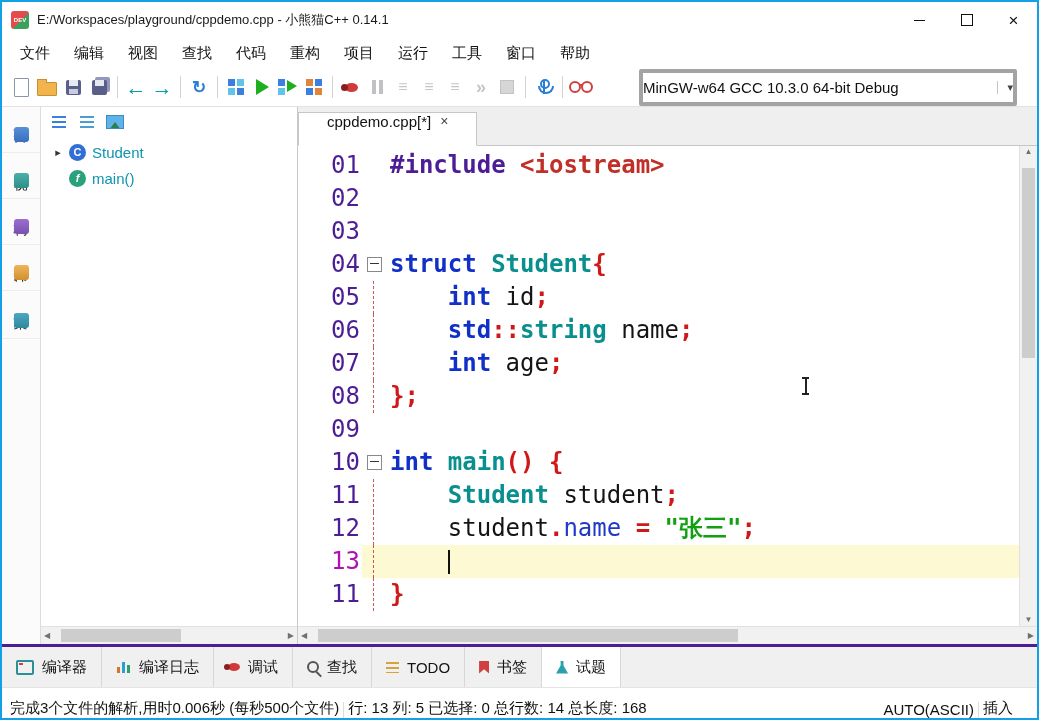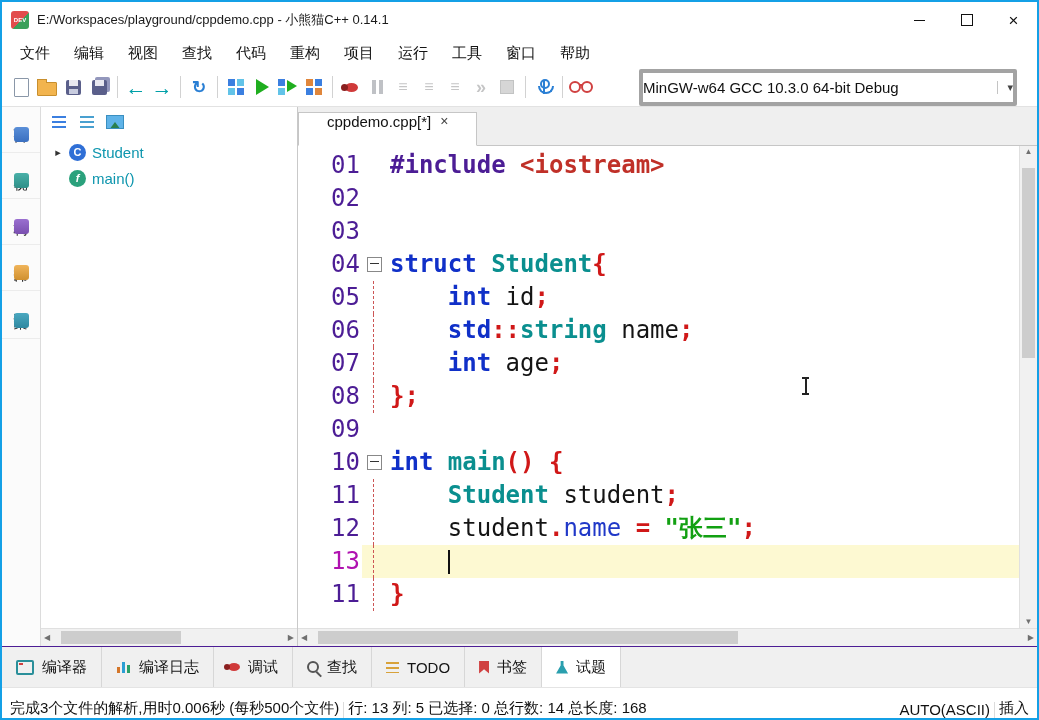--- a/index.html
+++ b/index.html
@@ -134,21 +134,21 @@
   .vscroll{width:17px;flex:none;background:#f1f1f1;border-left:1px solid #e0e0e0;position:relative;
         display:flex;flex-direction:column;align-items:center;justify-content:space-between;padding:2px 0}
   .vthumb{position:absolute;top:22px;left:2px;width:13px;height:190px;background:#cdcdcd}
   .hscrollbar{height:17px;flex:none;background:#f1f1f1;border-top:1px solid #e0e0e0;position:relative;
         display:flex;align-items:center;justify-content:space-between;padding:0 3px}
   .hthumb{position:absolute;left:20px;top:2px;width:420px;height:13px;background:#cdcdcd}
   .hthumb-left{width:120px}
   .sb-arrow{font-size:8px;color:#707070;line-height:1}
 
   
-  .bottombar{height:40px;flex:none;background:#f0f0f0;border-top:1px solid #4c1d95;display:flex;align-items:stretch}
+  .bottombar{height:40px;flex:none;background:#f0f0f0;border-top:3px solid #4c1d95;display:flex;align-items:stretch}
   .btab{display:flex;align-items:center;gap:8px;padding:0 14px;font-size:15px;border-right:1px solid #d7d7d7;color:#141414}
   .btab.active{background:#fff}
   .bic{display:inline-block;position:relative}
   .bic-compiler{width:14px;height:11px;border:2px solid #2a8f9a;border-radius:2px}
   .bic-compiler::after{content:"";position:absolute;left:1px;top:1px;width:4px;height:2px;background:#d04040}
   .bic-compile-log{width:3px;height:11px;background:#2a9fd4;margin:0 6px}
   .bic-compile-log::before{content:"";position:absolute;left:-5px;bottom:0;width:3px;height:6px;background:#d4762a}
   .bic-compile-log::after{content:"";position:absolute;left:5px;bottom:0;width:3px;height:8px;background:#2aa06a}
   .bic-debug{width:12px;height:8px;background:#d03a3a;border-radius:50%}
   .bic-debug::before{content:"";position:absolute;left:-4px;top:1px;width:6px;height:6px;background:#8a1f1f;border-radius:50%}
@@ -158,21 +158,21 @@
   .bic-todo{width:13px;height:11px;background:repeating-linear-gradient(to bottom,#d8a23a 0 2px,transparent 2px 5px)}
   .bic-bookmarks{width:10px;height:13px;background:#d04040;
         clip-path:polygon(0 0,100% 0,100% 100%,50% 68%,0 100%)}
   .bic-problem{width:12px;height:13px;background:#2a9fae;
         clip-path:polygon(38% 0,62% 0,62% 38%,100% 100%,0 100%,38% 38%)}
 
   
   .statusbar{height:30px;flex:none;display:flex;align-items:flex-end;gap:4px;padding:0 8px;font-size:15px;border-top:1px solid #e4e4e4}
   .st-sep{width:1px;height:16px;background:#dcdcdc}
   .st-spacer{flex:1}
-  .st-mode{}
+  .st-mode{margin-right:16px}
 
   
   .ibeam{position:absolute;left:801px;top:377px;width:9px;height:18px;z-index:50;
      background:linear-gradient(#222,#222) 50% 0/7px 2px no-repeat,
                 linear-gradient(#222,#222) 50% 100%/7px 2px no-repeat,
                 linear-gradient(#222,#222) 50% 50%/2px 100% no-repeat}
 </style>
 </head>
 <body>
 

